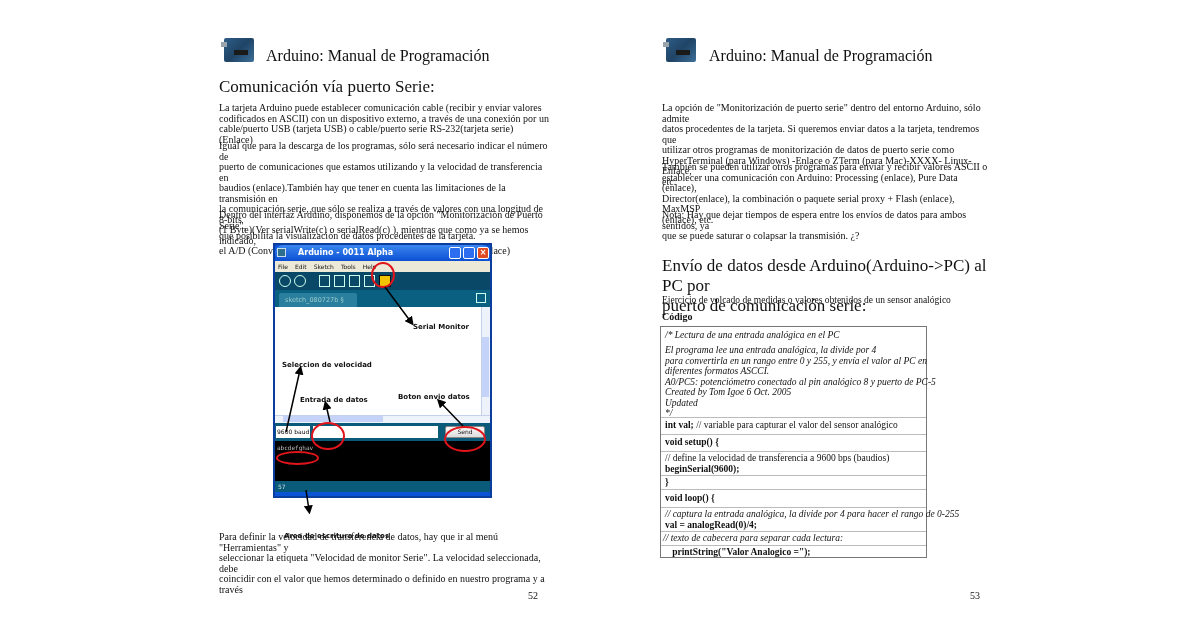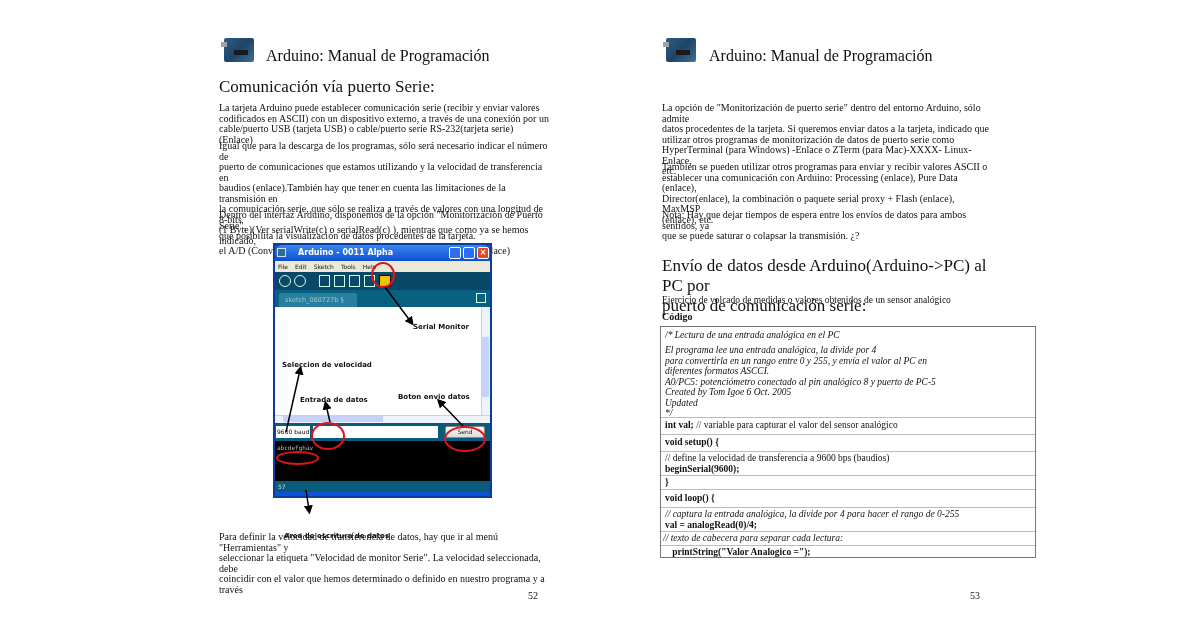--- a/index.html
+++ b/index.html
@@ -38,37 +38,37 @@
   .baud { position: absolute; left: 1px; top: 3px; font-family: "DejaVu Sans", sans-serif; font-size: 6px; color: #000; background: #fff; height: 12px; line-height: 12px; width: 34px; padding-left: 1px; }
   .serial-input { position: absolute; left: 38px; top: 3px; width: 125px; height: 12px; background: #fff; border: none; font-size: 7px; }
   .send-btn { position: absolute; right: 5px; top: 3px; width: 40px; height: 12px; background: linear-gradient(#fafafa,#dcdcdc); border: 1px solid #888; border-radius: 2px; font-family: "DejaVu Sans", sans-serif; font-size: 6px; line-height: 10px; text-align: center; }
   .win-console { height: 40px; background: #000; color: #bbb; font-family: "DejaVu Sans Mono", monospace; font-size: 6px; padding: 3px 2px; }
   .win-status { height: 11px; background: #0a5a7a; color: #cdd; font-family: "DejaVu Sans", sans-serif; font-size: 6px; line-height: 11px; padding-left: 3px; }
   .redcircle { position: absolute; border: 2px solid #e0141a; border-radius: 50%; }
   .annot { position: absolute; font-family: "DejaVu Sans", sans-serif; font-weight: bold; font-size: 7px; white-space: nowrap; }
   svg.arrows { position: absolute; left: 0; top: 0; width: 1200px; height: 627px; pointer-events: none; }
 
   
-  .codebox { position: absolute; left: 660px; top: 326px; width: 376px; height: 232px; border: 1px solid #777; font-size: 9.5px; line-height: 10.5px; }
+  .codebox { position: absolute; left: 660px; top: 326px; width: 267px; height: 232px; border: 1px solid #777; font-size: 9.5px; line-height: 10.5px; }
   .code-block { position: absolute; left: 4px; }
   .code-block .ln { display: block; white-space: nowrap; }
   .it { font-style: italic; }
   .bd { font-weight: bold; }
   .hr { position: absolute; left: 0; width: 100%; border-top: 1px solid #bbb; }
 </style>
 </head>
 <body>
 
 <div class="page page-left">
   <div class="logo" style="left:5px;"></div>
   <div class="header-title">Arduino: Manual de Programación</div>
   <div class="section-title" style="top:77px;left:0;">Comunicación vía puerto Serie:</div>
 
   <div class="para" style="top:103px;left:0;">
-    <div>La tarjeta Arduino puede establecer comunicación serie (recibir y enviar valores</div>
+    <div>La tarjeta Arduino puede establecer comunicación cable (recibir y enviar valores</div>
     <div>codificados en ASCII) con un dispositivo externo, a través de una conexión por un</div>
     <div>cable/puerto USB (tarjeta USB) o cable/puerto serie RS-232(tarjeta serie) (Enlace)</div>
   </div>
   <div class="para" style="top:141px;left:0;">
     <div>Igual que para la descarga de los programas, sólo será necesario indicar el número de</div>
     <div>puerto de comunicaciones que estamos utilizando y la velocidad de transferencia en</div>
     <div>baudios (enlace).También hay que tener en cuenta las limitaciones de la transmisión en</div>
     <div>la comunicación serie, que sólo se realiza a través de valores con una longitud de 8-bits</div>
     <div>(1 Byte)(Ver serialWrite(c) o serialRead(c) ), mientras que como ya se hemos indicado,</div>
     <div>el A/D (Convertidor) de Arduino tiene una resolución de 10-bits.(enlace)</div>
@@ -153,21 +153,21 @@
   <line x1="463" y1="426" x2="440" y2="402" stroke="#000" stroke-width="1.5" marker-end="url(#ah)"></line>
   <line x1="306" y1="490" x2="309" y2="510" stroke="#000" stroke-width="1.5" marker-end="url(#ah)"></line>
 </svg>
 
 <div class="page page-right">
   <div class="logo" style="left:4px;"></div>
   <div class="header-title">Arduino: Manual de Programación</div>
 
   <div class="para" style="top:103px;left:0;">
     <div>La opción de "Monitorización de puerto serie" dentro del entorno Arduino, sólo admite</div>
-    <div>datos procedentes de la tarjeta. Si queremos enviar datos a la tarjeta, indicado que</div>
+    <div>datos procedentes de la tarjeta. Si queremos enviar datos a la tarjeta, tendremos que</div>
     <div>utilizar otros programas de monitorización de datos de puerto serie como</div>
     <div>HyperTerminal (para Windows) -Enlace o ZTerm (para Mac)-XXXX- Linux-Enlace,</div>
     <div>etc.</div>
   </div>
   <div class="para" style="top:162px;left:0;">
     <div>También se pueden utilizar otros programas para enviar y recibir valores ASCII o</div>
     <div>establecer una comunicación con Arduino: Processing (enlace), Pure Data (enlace),</div>
     <div>Director(enlace), la combinación o paquete serial proxy + Flash (enlace), MaxMSP</div>
     <div>(enlace), etc.</div>
   </div>

